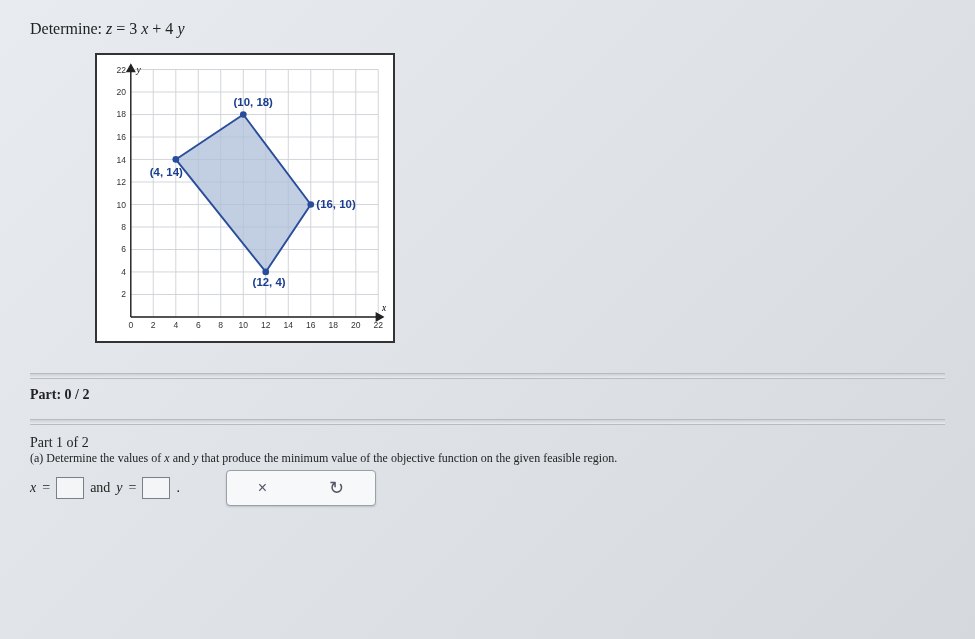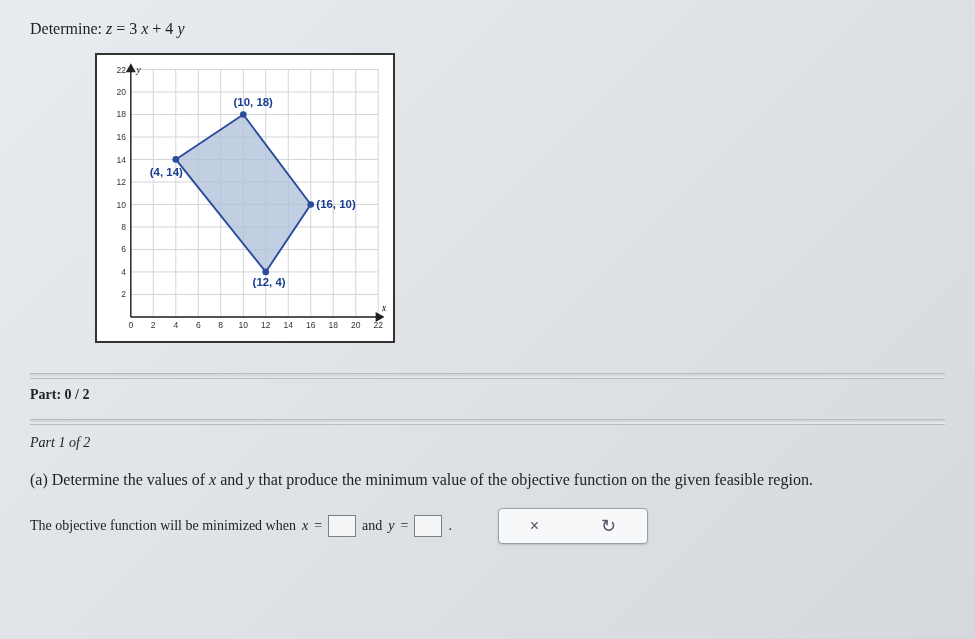--- a/index.html
+++ b/index.html
@@ -26,22 +26,22 @@
   .graph-svg { width: 100%; height: 100%; }
   .divider-band {
     height: 6px;
     background: linear-gradient(#cdd1d6,#e8ebef);
     margin: 30px 0 8px;
     border-top: 1px solid #bbb;
     border-bottom: 1px solid #bbb;
   }
   .divider-band.thin { margin: 10px 0; }
   .progress { font-size: 14px; font-weight: bold; margin: 0 0 16px 0; }
-  .part-label { font-size: 14px; margin: 10px 0 20px; font-style: italic; }
-  .question-row { font-size: 16px; margin-bottom: 19px; }
+  .part-label { font-size: 14px; margin: 10px 0 0; }
+  .question-row { font-size: 12px; margin-bottom: 4px; }
   .answer-row { font-size: 14px; display: flex; align-items: center; gap: 6px; flex-wrap: wrap; }
   .blank {
     display: inline-block; width: 28px; height: 22px;
     border: 1px solid #7a7f88; background: #f4f5f7;
   }
   .assess-box {
     display: inline-flex; align-items: center; justify-content: space-around;
     width: 150px; height: 36px;
     border: 1px solid #9aa0a8; border-radius: 4px;
     background: #f7f8fa; margin-left: 40px;
@@ -165,21 +165,20 @@
 <div class="question-row">
   <span>(a) </span>
   <span>Determine the values of </span>
   <span class="italic">x</span>
   <span> and </span>
   <span class="italic">y</span>
   <span> that produce the minimum value of the objective function on the given feasible region.</span>
 </div>
 
 <div class="answer-row">
-  <span>The objective function will be minimized when </span>
   <span class="italic">x</span>
   <span> = </span>
   <span class="blank"></span>
   <span> and </span>
   <span class="italic">y</span>
   <span> = </span>
   <span class="blank"></span>
   <span>.</span>
 
   <span class="assess-box">

